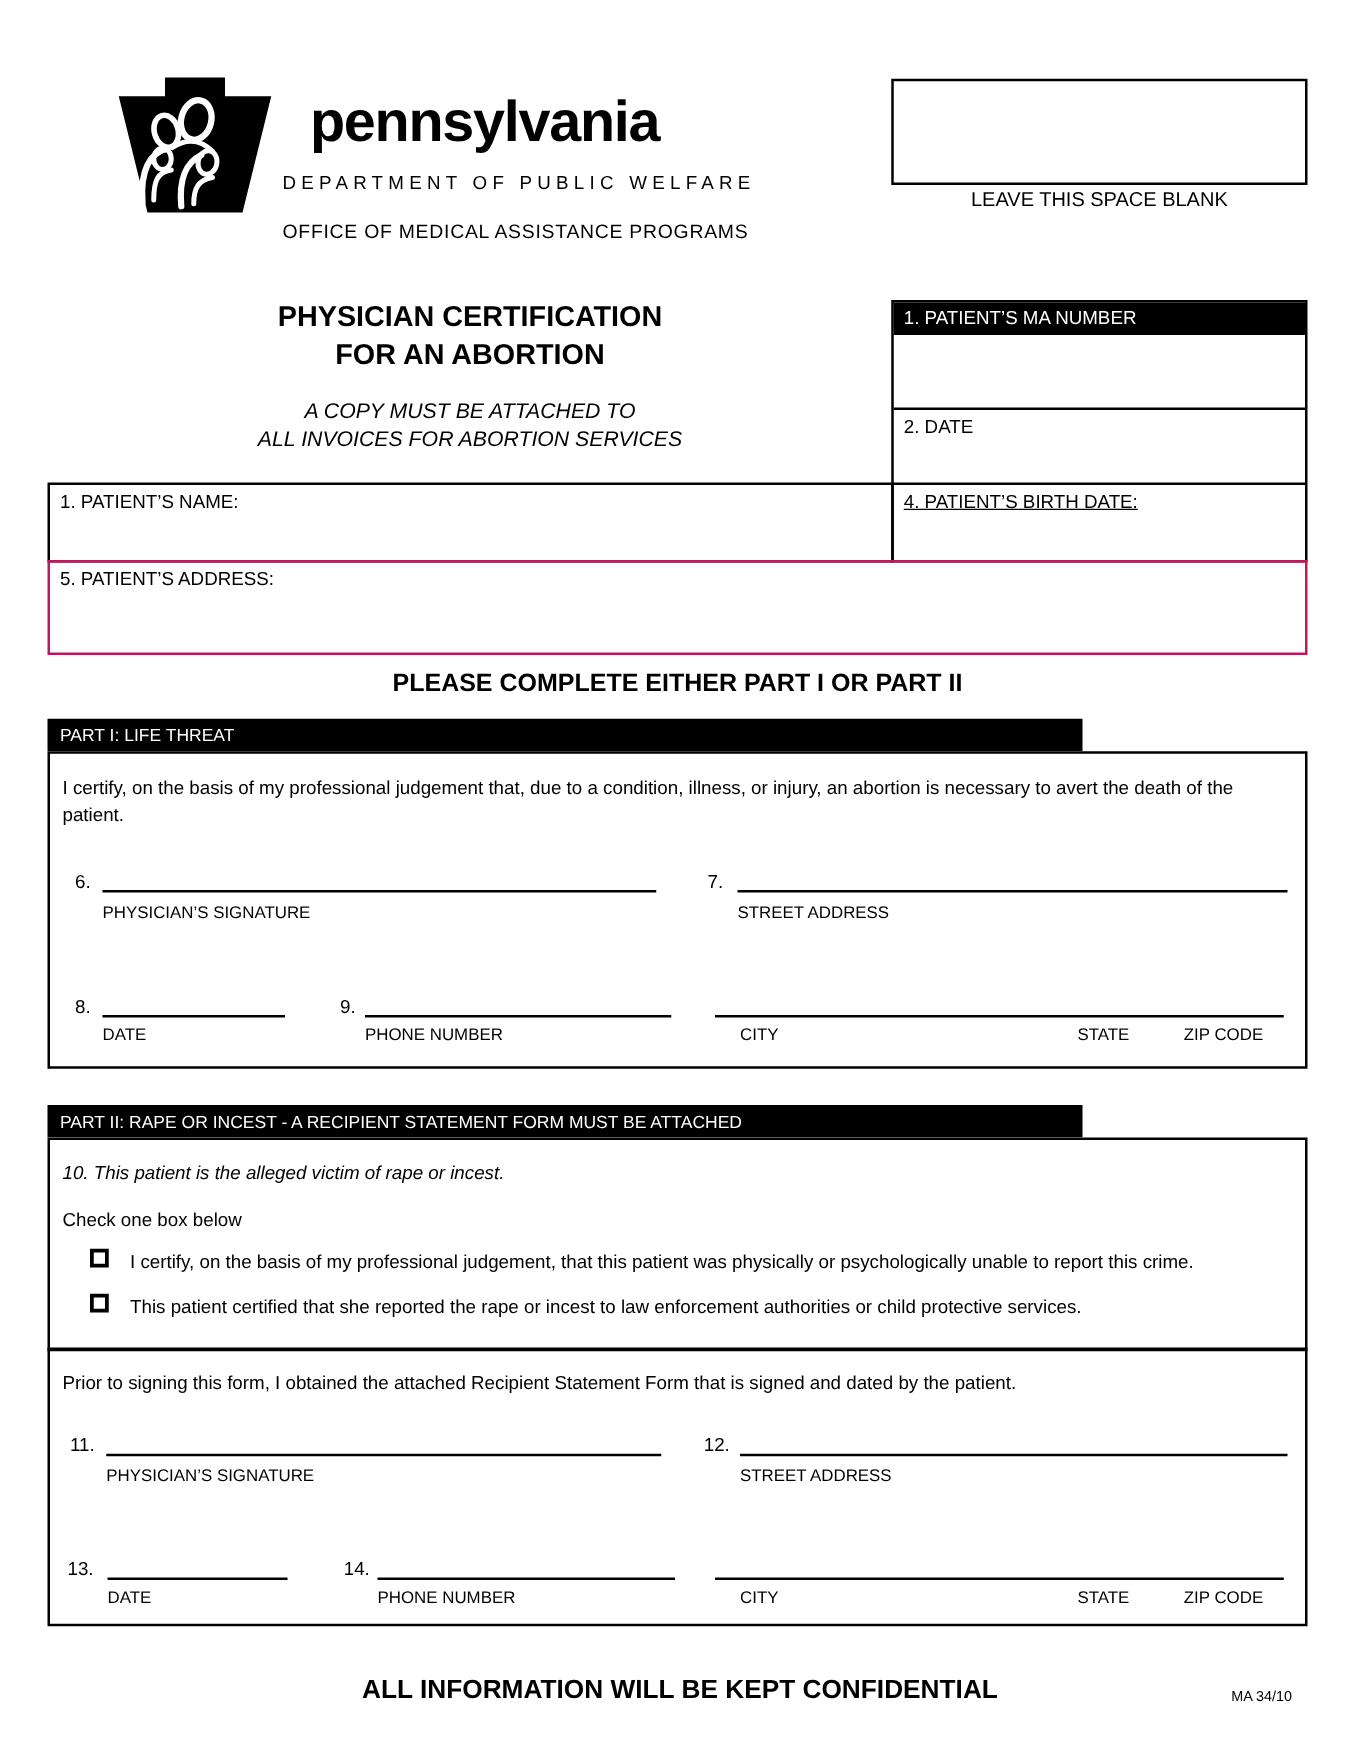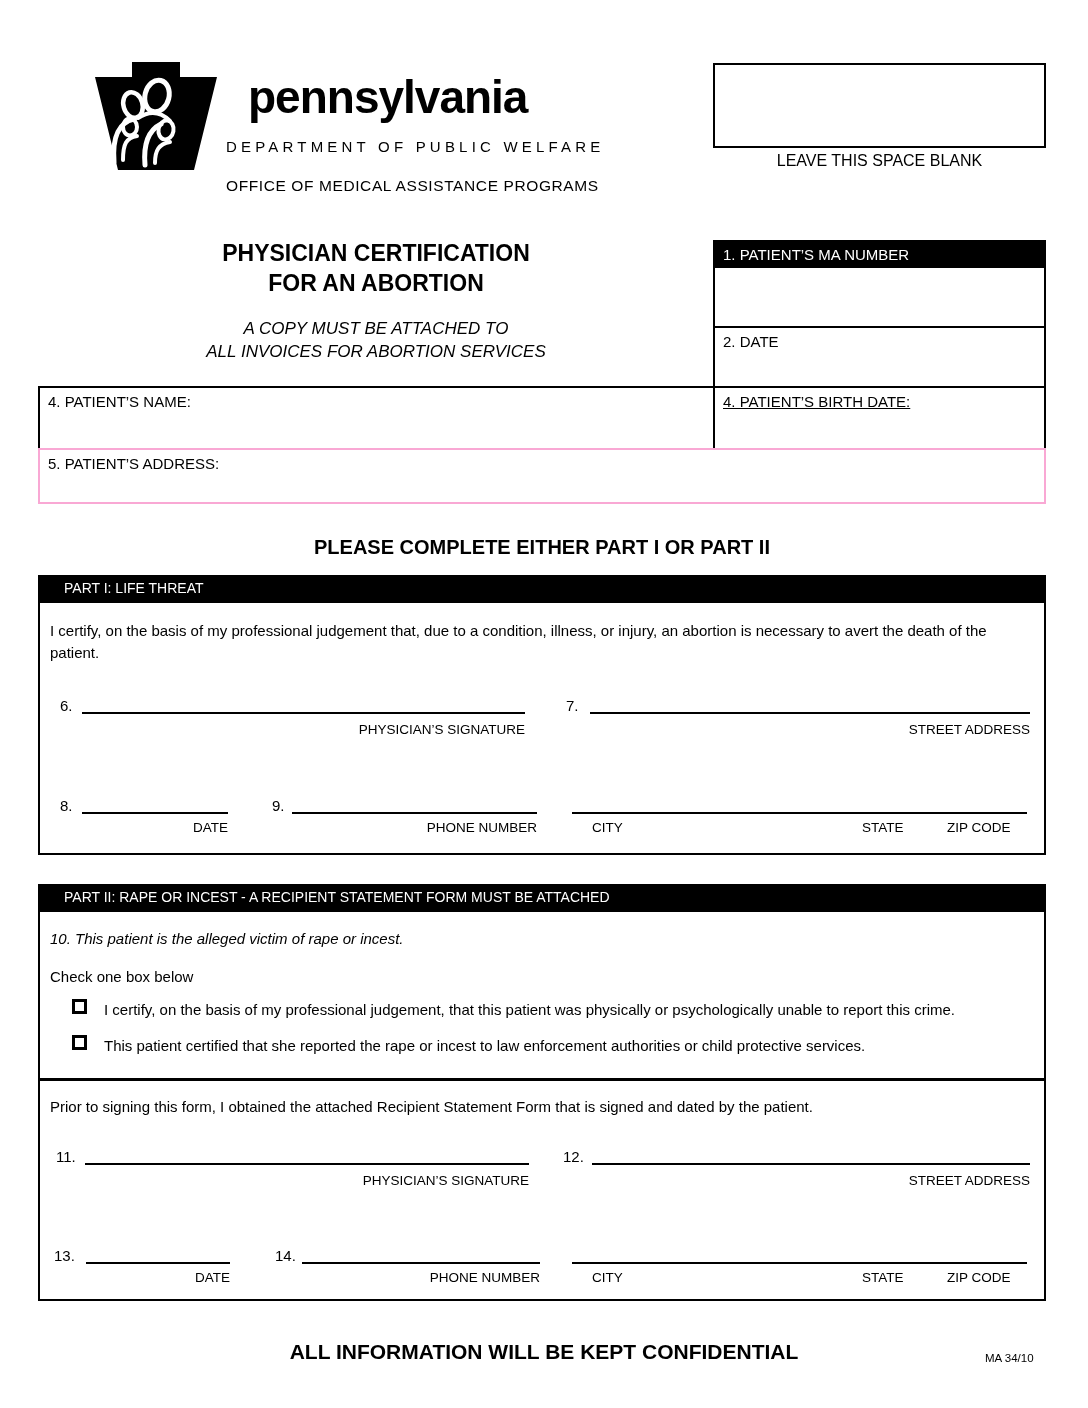--- a/index.html
+++ b/index.html
@@ -20,31 +20,31 @@
   .title { position:absolute; left:38px; top:239px; width:676px; text-align:center; font-weight:bold; font-size:23px; line-height:1.3; }
   .subtitle { position:absolute; left:38px; top:318px; width:676px; text-align:center; font-style:italic; font-size:17px; line-height:1.35; }
   
   .right-col { position:absolute; left:713px; top:240px; width:333px; border:2px solid #000; }
   .barlabel { background:#000; color:#fff; font-size:15px; line-height:26px; height:26px; padding-left:8px; }
   .f1-space { height:58px; }
   .cellbox { border-top:2px solid #000; font-size:15px; padding:5px 8px; }
   .f2 { height:60px; } .f4 { height:62px;text-decoration:underline; }
   
   .box3 { position:absolute; left:38px; top:386px; width:677px; height:64px; border:2px solid #000; font-size:15px; padding:5px 8px; }
-  .box5 { position:absolute; left:38px; top:448px; width:1008px; height:56px; border:2px solid #f9a8d4; font-size:15px; padding:5px 8px; }
+  .box5 { position:absolute; left:38px; top:448px; width:1008px; height:76px; border:2px solid #be185d; font-size:15px; padding:5px 8px; }
   
   .instruction { position:absolute; left:38px; top:536px; width:1008px; text-align:center; font-weight:bold; font-size:20px; white-space:pre-wrap; }
   .instruction .u { }
   
-  .part-bar { position:absolute; left:38px; width:1008px; height:26px; background:#000; color:#fff; font-size:14px; line-height:26px; padding-left:26px; }
+  .part-bar { position:absolute; left:38px; width:828px; height:26px; background:#000; color:#fff; font-size:14px; line-height:26px; padding-left:10px; }
   .part-box { position:absolute; left:38px; width:1008px; border:2px solid #000; background:#fff; }
   .bodytext { position:absolute; font-size:15px; line-height:1.45; }
   .num { position:absolute; font-size:15px; }
   .uline { position:absolute; height:18px; border-bottom:2px solid #000; }
-  .sublabel { position:absolute; font-size:13.5px; text-align:right; }
+  .sublabel { position:absolute; font-size:13.5px; text-align:left; }
   .sublabel-l { position:absolute; font-size:13.5px; }
   
   .cb { position:absolute; width:15px; height:15px; border:3px solid #000; background:#fff; }
   .cbtext { position:absolute; font-size:15px; }
   .divider { position:absolute; left:38px; width:1008px; height:3px; background:#000; }
   
   .conf { position:absolute; left:0; top:1340px; width:1088px; text-align:center; font-weight:bold; font-size:21px; }
   .formcode { position:absolute; left:985px; top:1352px; font-size:11.5px; display:flex; }
 </style>
 </head>
@@ -87,21 +87,21 @@
     <div class="f1-space"></div>
     <div class="cellbox f2">
       <span>2. DATE</span>
     </div>
     <div class="cellbox f4">
       <span>4. PATIENT’S BIRTH DATE:</span>
     </div>
   </div>
 
   <div class="box3">
-    <span>4. PATIENT’S NAME:</span>
+    <span>1. PATIENT’S NAME:</span>
   </div>
   <div class="box5">
     <span>5. PATIENT’S ADDRESS:</span>
   </div>
 
   <div class="instruction"><span>PLEASE COMPLETE </span><span class="u">EITHER</span><span> PART I OR PART II</span></div>
 
   <div class="part-bar" style="top:575px;">PART I: LIFE THREAT</div>
   <div class="part-box" style="top:601px; height:254px;"></div>
   <div class="bodytext" style="left:50px; top:620px; width:982px;">I certify, on the basis of my professional judgement that, due to a condition, illness, or injury, an abortion is necessary to avert the death of the patient.</div>

